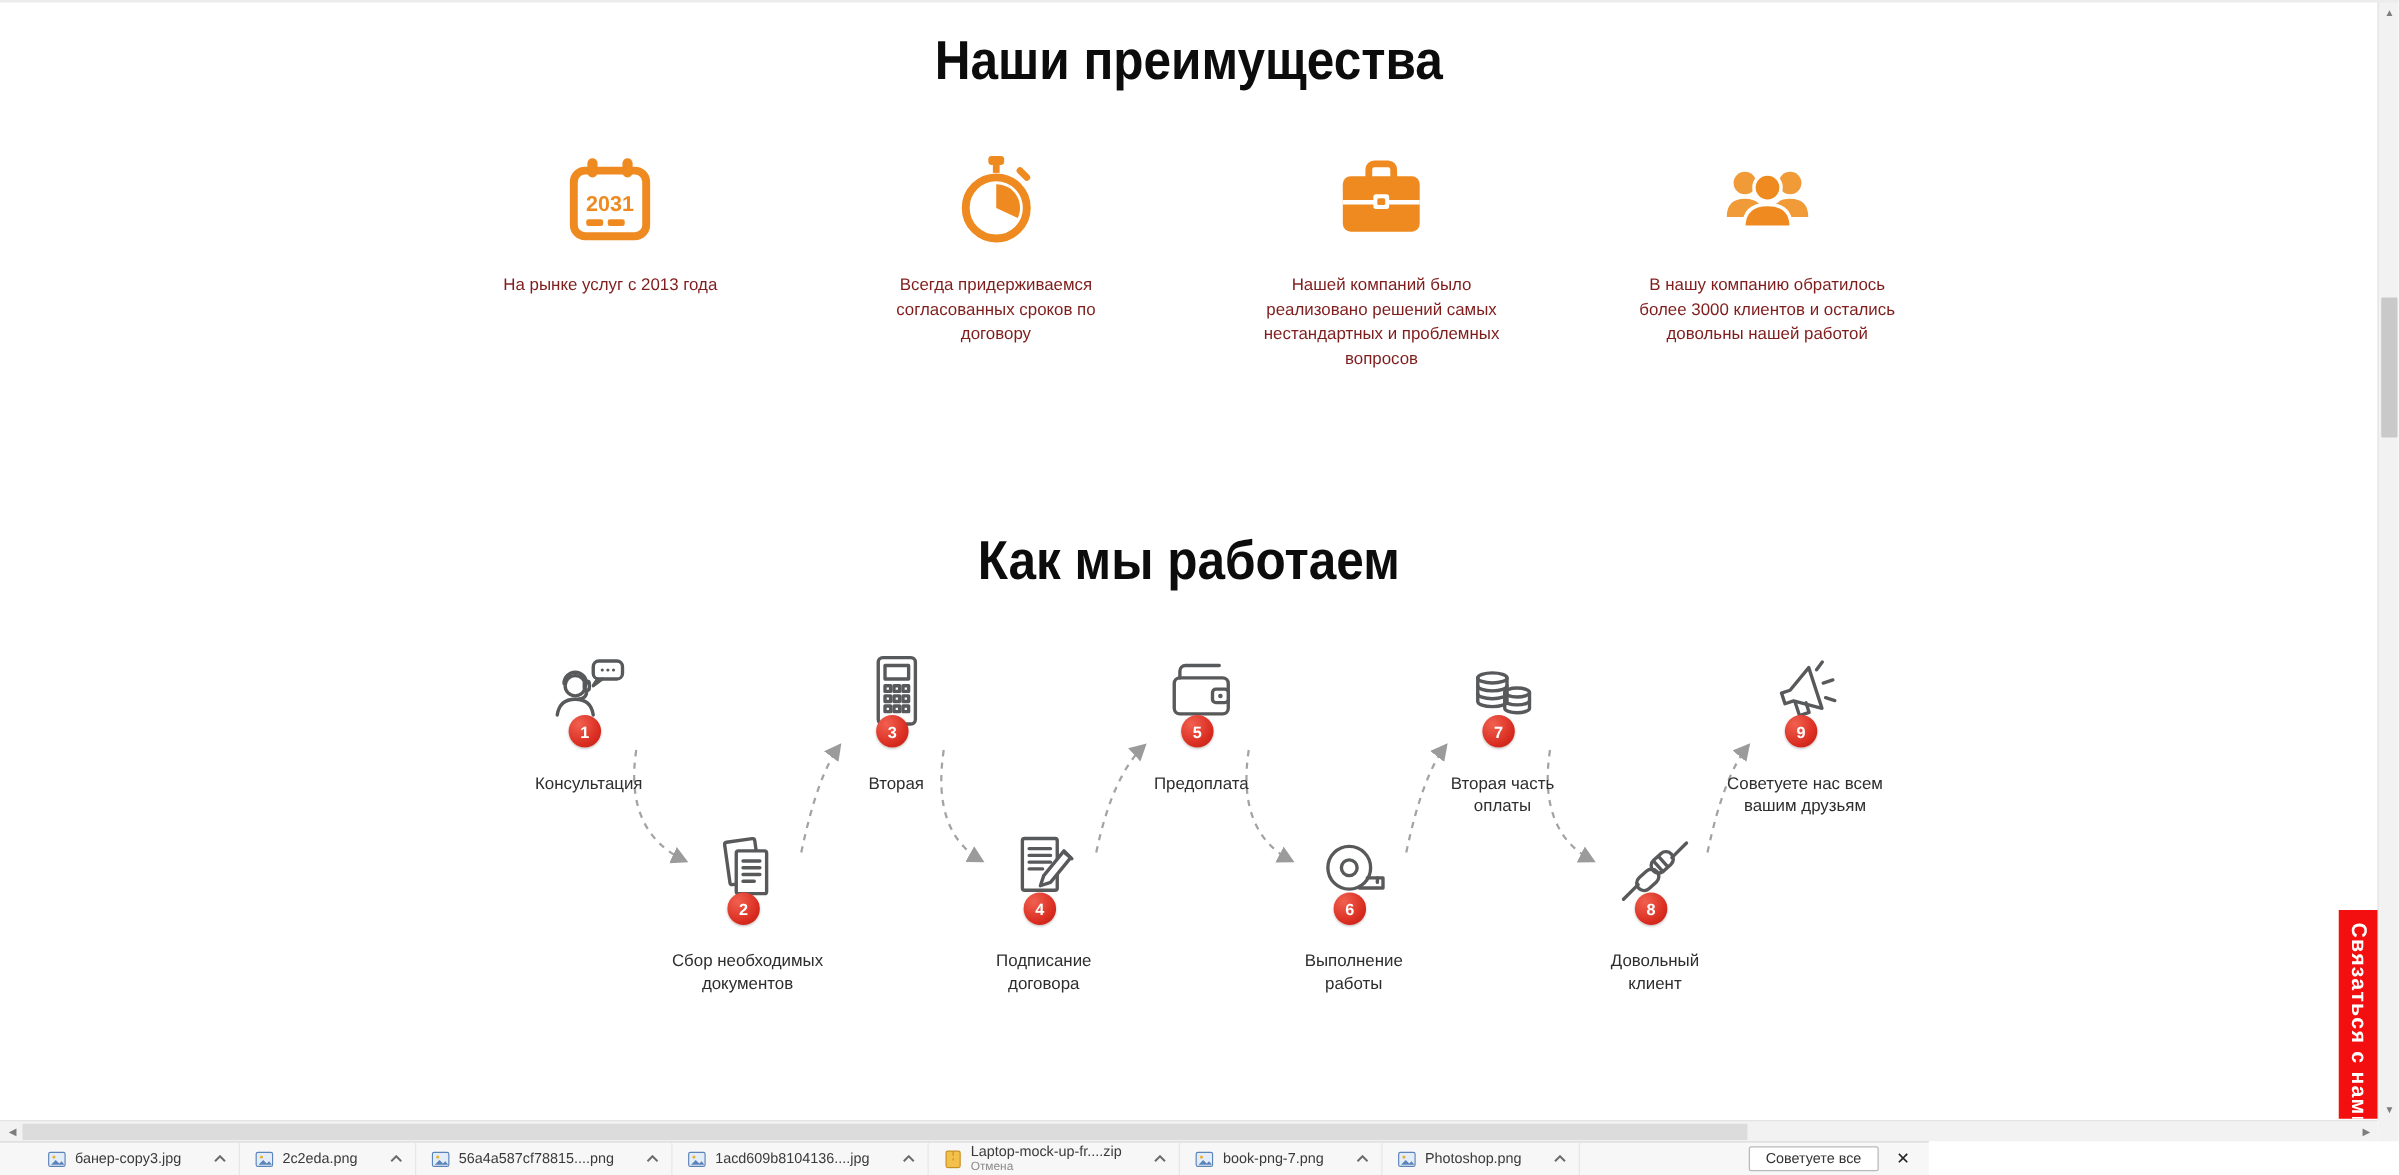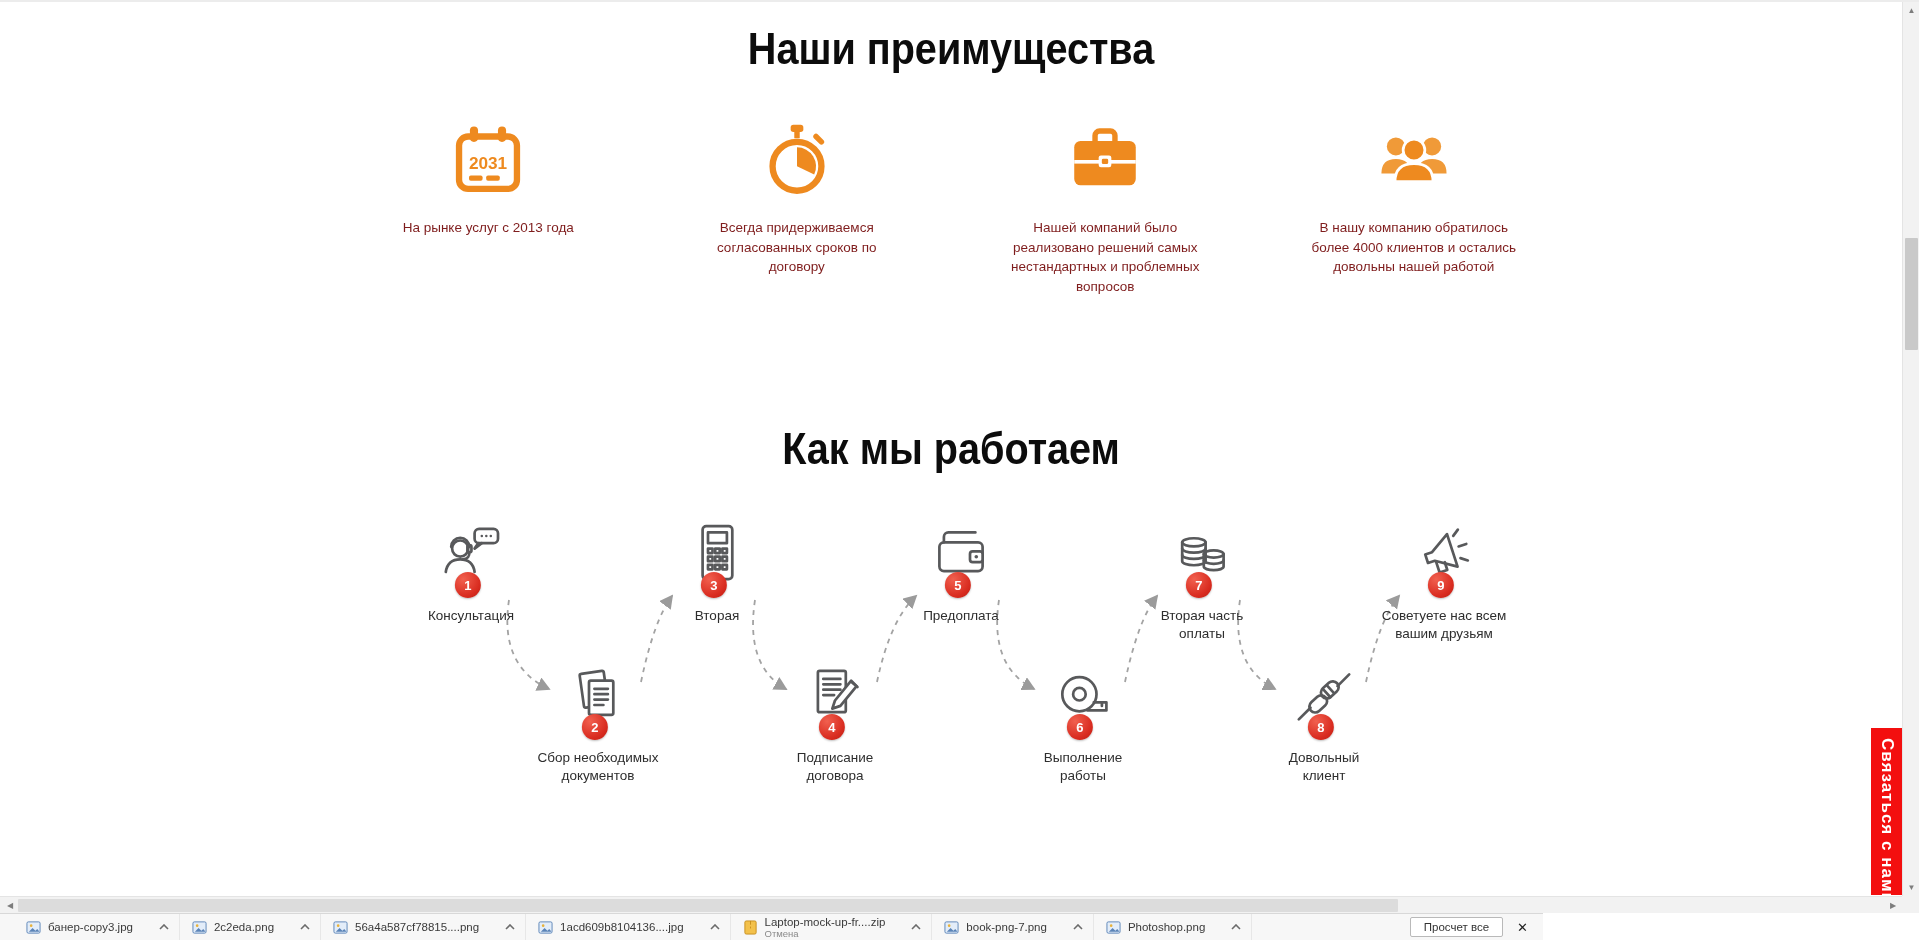--- a/index.html
+++ b/index.html
@@ -23,21 +23,21 @@
   .arrows{position:absolute;top:0;left:0;pointer-events:none}
   .step{position:absolute;width:170px;display:flex;flex-direction:column;align-items:center;text-align:center}
   .step.top{top:6px}
   .step.bottom{top:148px}
   .icon-wrap{position:relative;width:96px;height:80px;display:flex;align-items:center;justify-content:center}
   .badge{position:absolute;bottom:-4px;left:50%;transform:translateX(-62%);width:26px;height:26px;border-radius:50%;
          background:radial-gradient(circle at 32% 28%,#f1604f 0%,#d92c20 65%,#b91d12 100%);
          color:#fff;font-size:13px;font-weight:700;display:flex;align-items:center;justify-content:center;
          box-shadow:0 1px 2px rgba(0,0,0,.25)}
   .step-label{margin-top:12px;font-size:13.5px;line-height:1.35;color:#2e2e2e}
-  .step-label span{display:block;margin:1px auto}
+  .step-label span{display:block;margin:12px auto}
 
   .proc-icon{stroke:#58595b;fill:none;stroke-width:3;stroke-linecap:round;stroke-linejoin:round}
 
   .contact-btn{position:absolute;top:728px;right:17px;width:31px;height:167px;background:#f30f0f;overflow:hidden;
                display:flex;justify-content:center;cursor:pointer;z-index:55}
   .contact-btn span{writing-mode:vertical-rl;color:#fff;font-weight:700;font-size:17px;letter-spacing:1px;padding-top:10px;white-space:nowrap}
 
   
   .v-scrollbar{position:absolute;top:0;right:0;width:17px;height:896px;background:#f2f2f2;border-left:1px solid #e4e4e4;z-index:50}
   .v-scrollbar .arrow{position:absolute;left:0;width:17px;height:16px;display:flex;align-items:center;justify-content:center;font-size:8px;color:#7d7d7d}
@@ -47,21 +47,21 @@
 
   .h-scrollbar{position:absolute;left:0;bottom:27px;height:17px;width:1902px;background:#f2f2f2;border-top:1px solid #e4e4e4;z-index:50}
   .h-scrollbar .arrow{position:absolute;top:0;height:17px;width:16px;display:flex;align-items:center;justify-content:center;font-size:8px;color:#7d7d7d}
   .h-scrollbar .arrow.left{left:2px}
   .h-scrollbar .arrow.right{right:1px}
   .h-thumb{position:absolute;top:2px;height:13px;left:18px;width:1380px;background:#dcdcdc;border-radius:1px}
   .scroll-corner{position:absolute;right:0;bottom:27px;width:17px;height:17px;background:#f2f2f2;z-index:50}
 
   
   .downloads{position:absolute;left:0;bottom:0;width:1543px;height:27px;background:#f7f7f7;border-top:1px solid #d8d8d8;
-             display:flex;align-items:center;padding-left:14px;z-index:60}
+             display:flex;align-items:center;padding-left:26px;z-index:60}
   .dl-item{display:flex;align-items:center;height:26px;padding:0 10px 0 12px;border-right:1px solid #e7e7e7;cursor:pointer}
   .dl-name{font-size:11.5px;color:#3a3a3a;margin:0 26px 0 7px;white-space:nowrap}
   .dl-text-col{display:flex;flex-direction:column;justify-content:center;margin:0 26px 0 7px}
   .dl-text-col .dl-name{margin:0}
   .dl-sub{font-size:9.5px;color:#8a8a8a;line-height:1;margin-top:1px}
   .dl-chev{display:flex;align-items:center}
   .dl-right{margin-left:auto;display:flex;align-items:center}
   .show-all{font-size:11.5px;color:#333;background:#fff;border:1px solid #b9b9b9;border-radius:2px;padding:3px 13px;cursor:pointer;font-family:inherit}
   .dl-close{font-size:13px;color:#222;margin:0 15px 0 14px;cursor:pointer;font-weight:700}
 </style>
@@ -124,21 +124,21 @@
             <path d="M6 57 q0 -16 16 -16 q16 0 16 16 z"></path>
             <circle cx="62" cy="27" r="10"></circle>
             <path d="M46 57 q0 -16 16 -16 q16 0 16 16 z"></path>
           </g>
           <g fill="#EE8A1F" stroke="#ffffff" stroke-width="3">
             <circle cx="42" cy="31" r="12"></circle>
             <path d="M21 66 q0 -20 21 -20 q21 0 21 20 z"></path>
           </g>
         </svg>
       </div>
-      <p class="adv-text">В нашу компанию обратилось более 4000 клиентов и остались довольны нашей работой</p>
+      <p class="adv-text">В нашу компанию обратилось более 3000 клиентов и остались довольны нашей работой</p>
     </div>
 
   </div>
 
   <h2 class="section-title work-title">Как мы работаем</h2>
 
   <div class="process">
 
     <svg class="arrows" width="1902" height="300" viewBox="0 0 1902 300">
       <defs>
@@ -430,17 +430,17 @@
     </svg>
     <span class="dl-name">Photoshop.png</span>
     <span class="dl-chev">
       <svg width="10" height="6" viewBox="0 0 10 6">
           <path d="M1 5 L5 1 L9 5" stroke="#6b6b6b" stroke-width="1.6" fill="none"></path>
         </svg>
     </span>
   </div>
 
   <div class="dl-right">
-    <button class="show-all">Просчет все</button>
+    <button class="show-all">Советуете все</button>
     <span class="dl-close">✕</span>
   </div>
 
 </div>
 
 </body></html>

